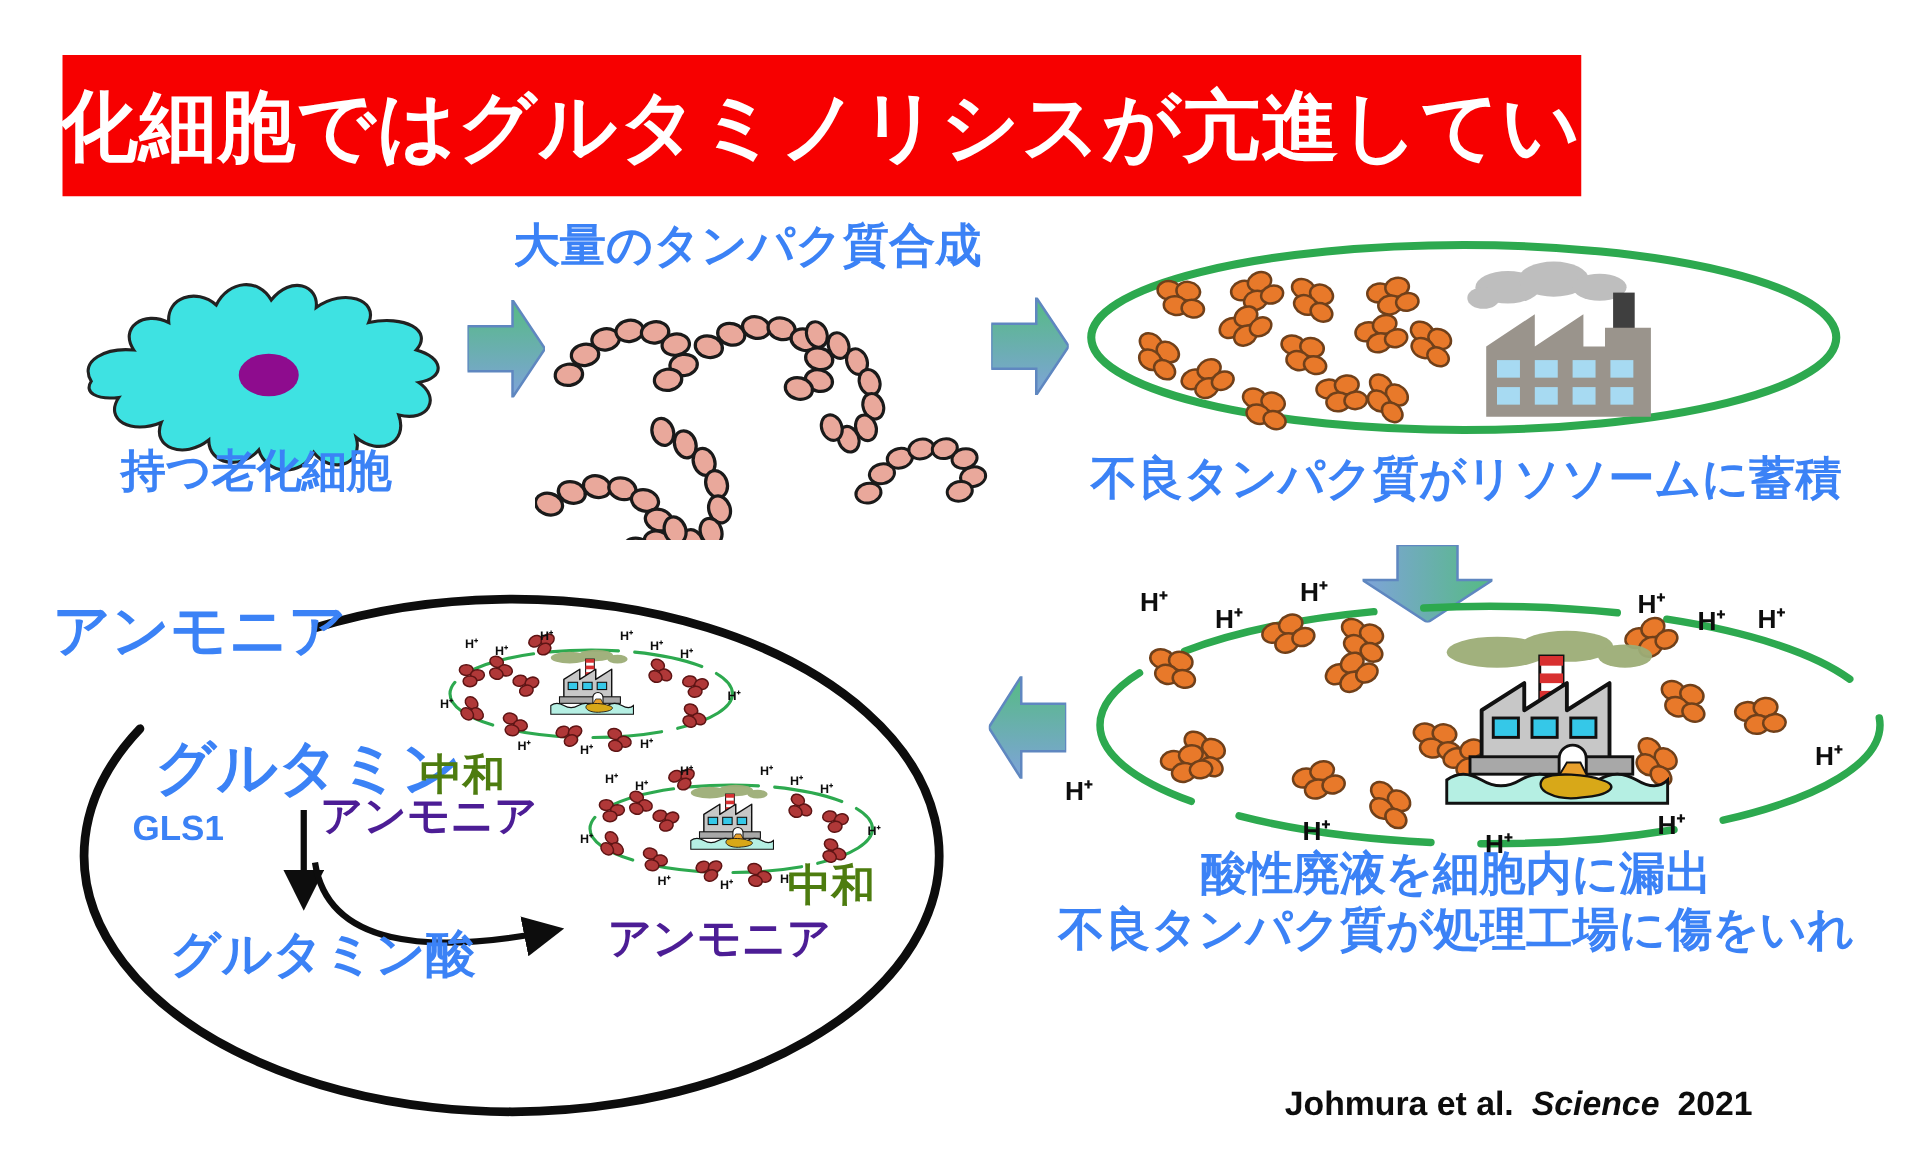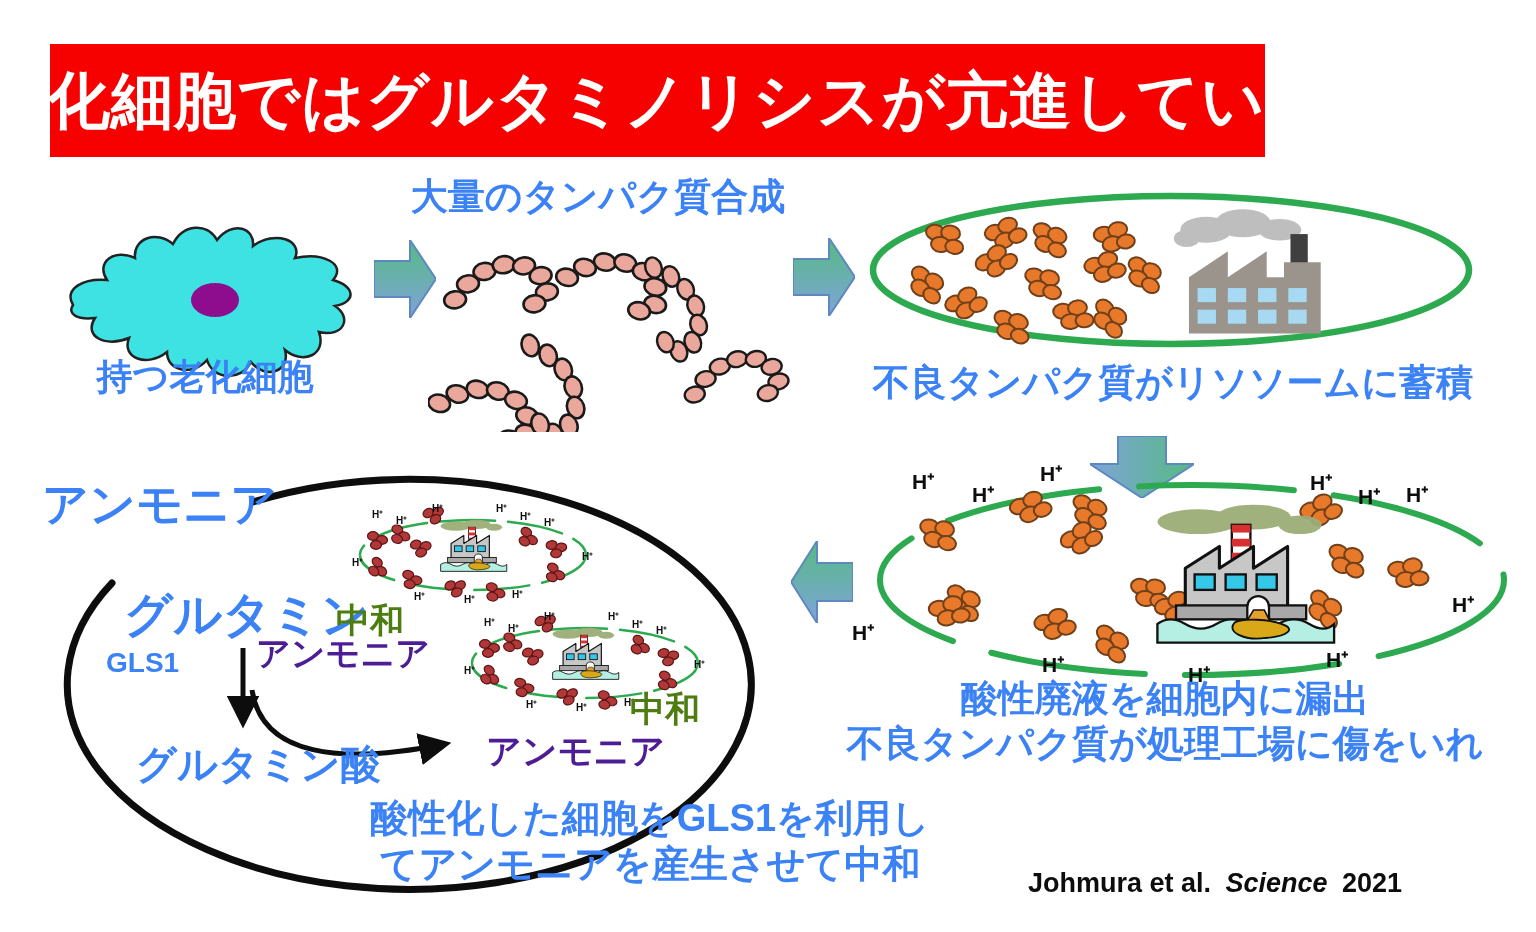--- a/index.html
+++ b/index.html
@@ -265,24 +265,20 @@
 
   <div class="lbl lbl-oldcell">アンモニア</div>
   <div class="lbl lbl-glutamine">グルタミン</div>
   <div class="lbl lbl-gls1">GLS1</div>
   <div class="lbl lbl-glutamate">グルタミン酸</div>
   <div class="lbl green-txt lbl-neu1">中和</div>
   <div class="lbl red-txt lbl-amm1">アンモニア</div>
   <div class="lbl green-txt lbl-neu2">中和</div>
   <div class="lbl red-txt lbl-amm2">アンモニア</div>
 
-  <div class="lbl lbl-caption">
-    <div>酸性化した細胞をGLS1を利用し</div>
-    <div>てアンモニアを産生させて中和</div>
-  </div>
 
   <div class="citation">
     <span>Johmura et al.</span>
     <span class="j">Science</span>
     <span>2021</span>
   </div>
 
 </div>
 
 </body></html>

